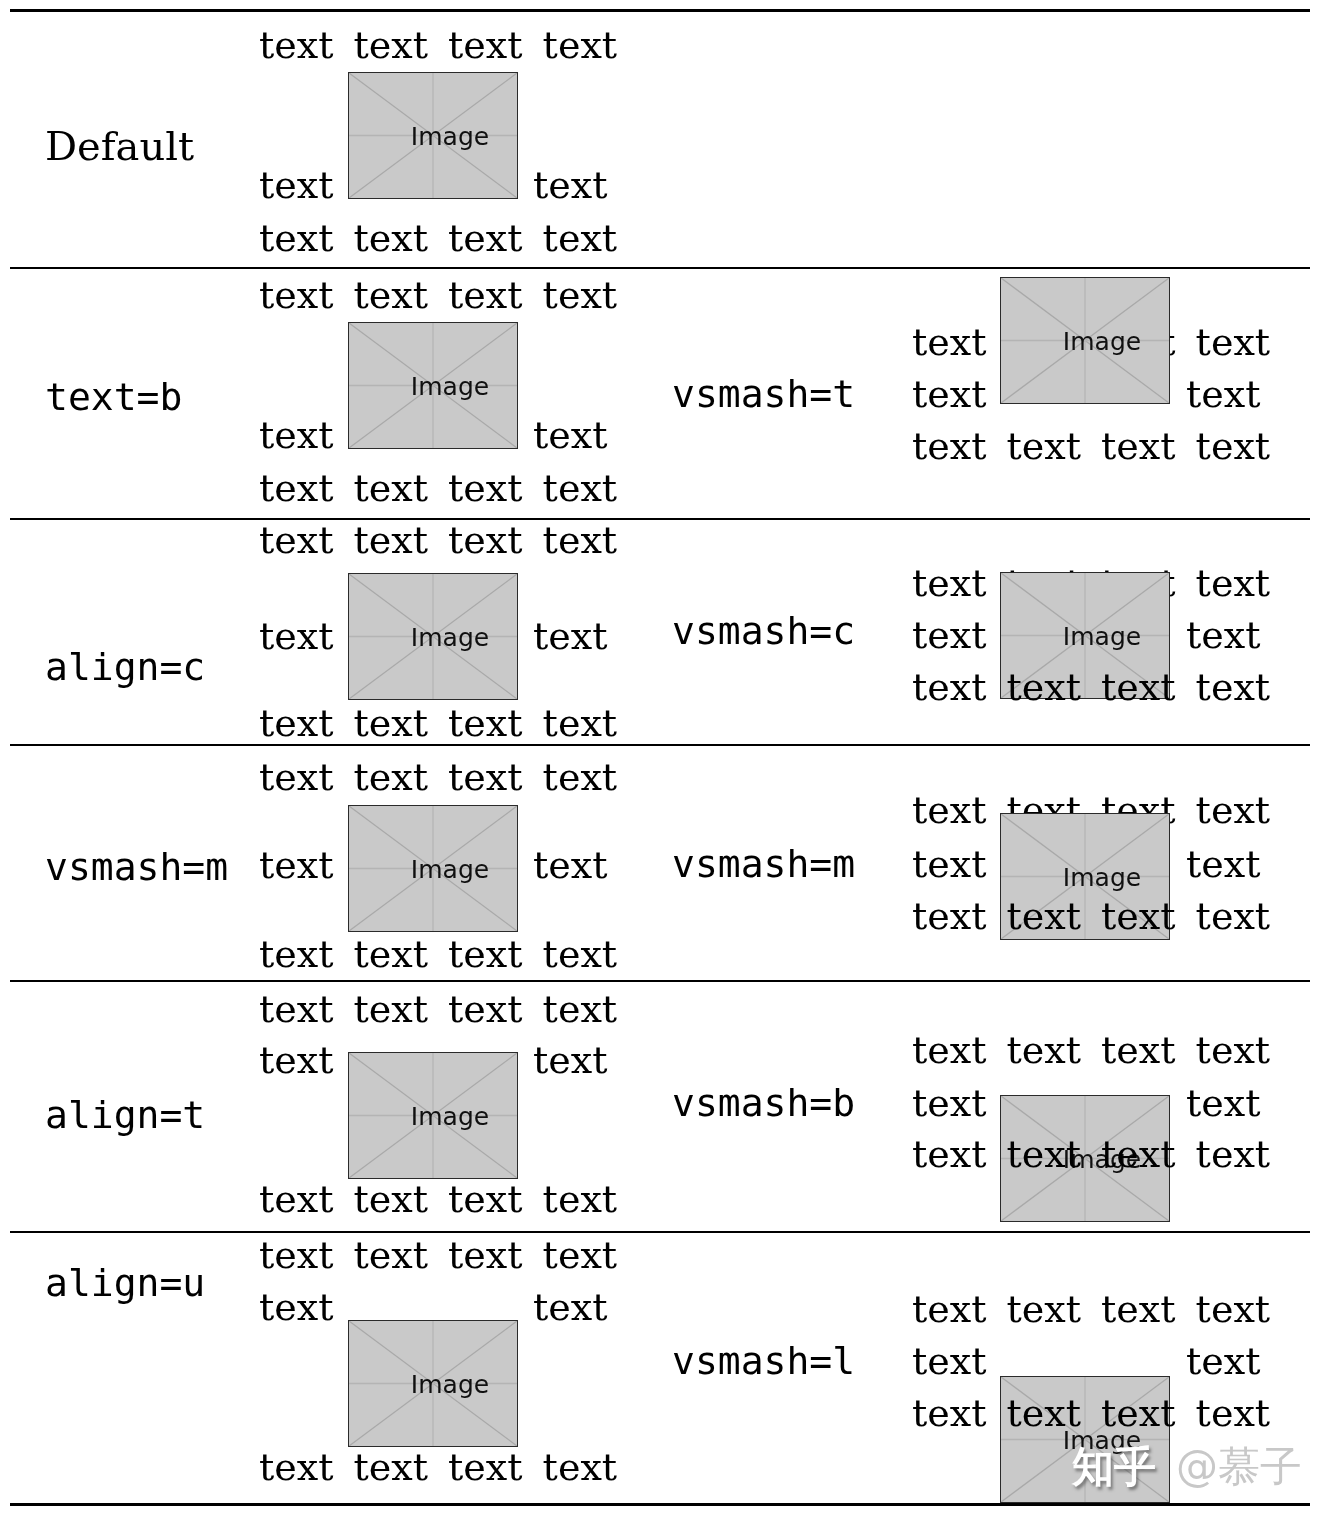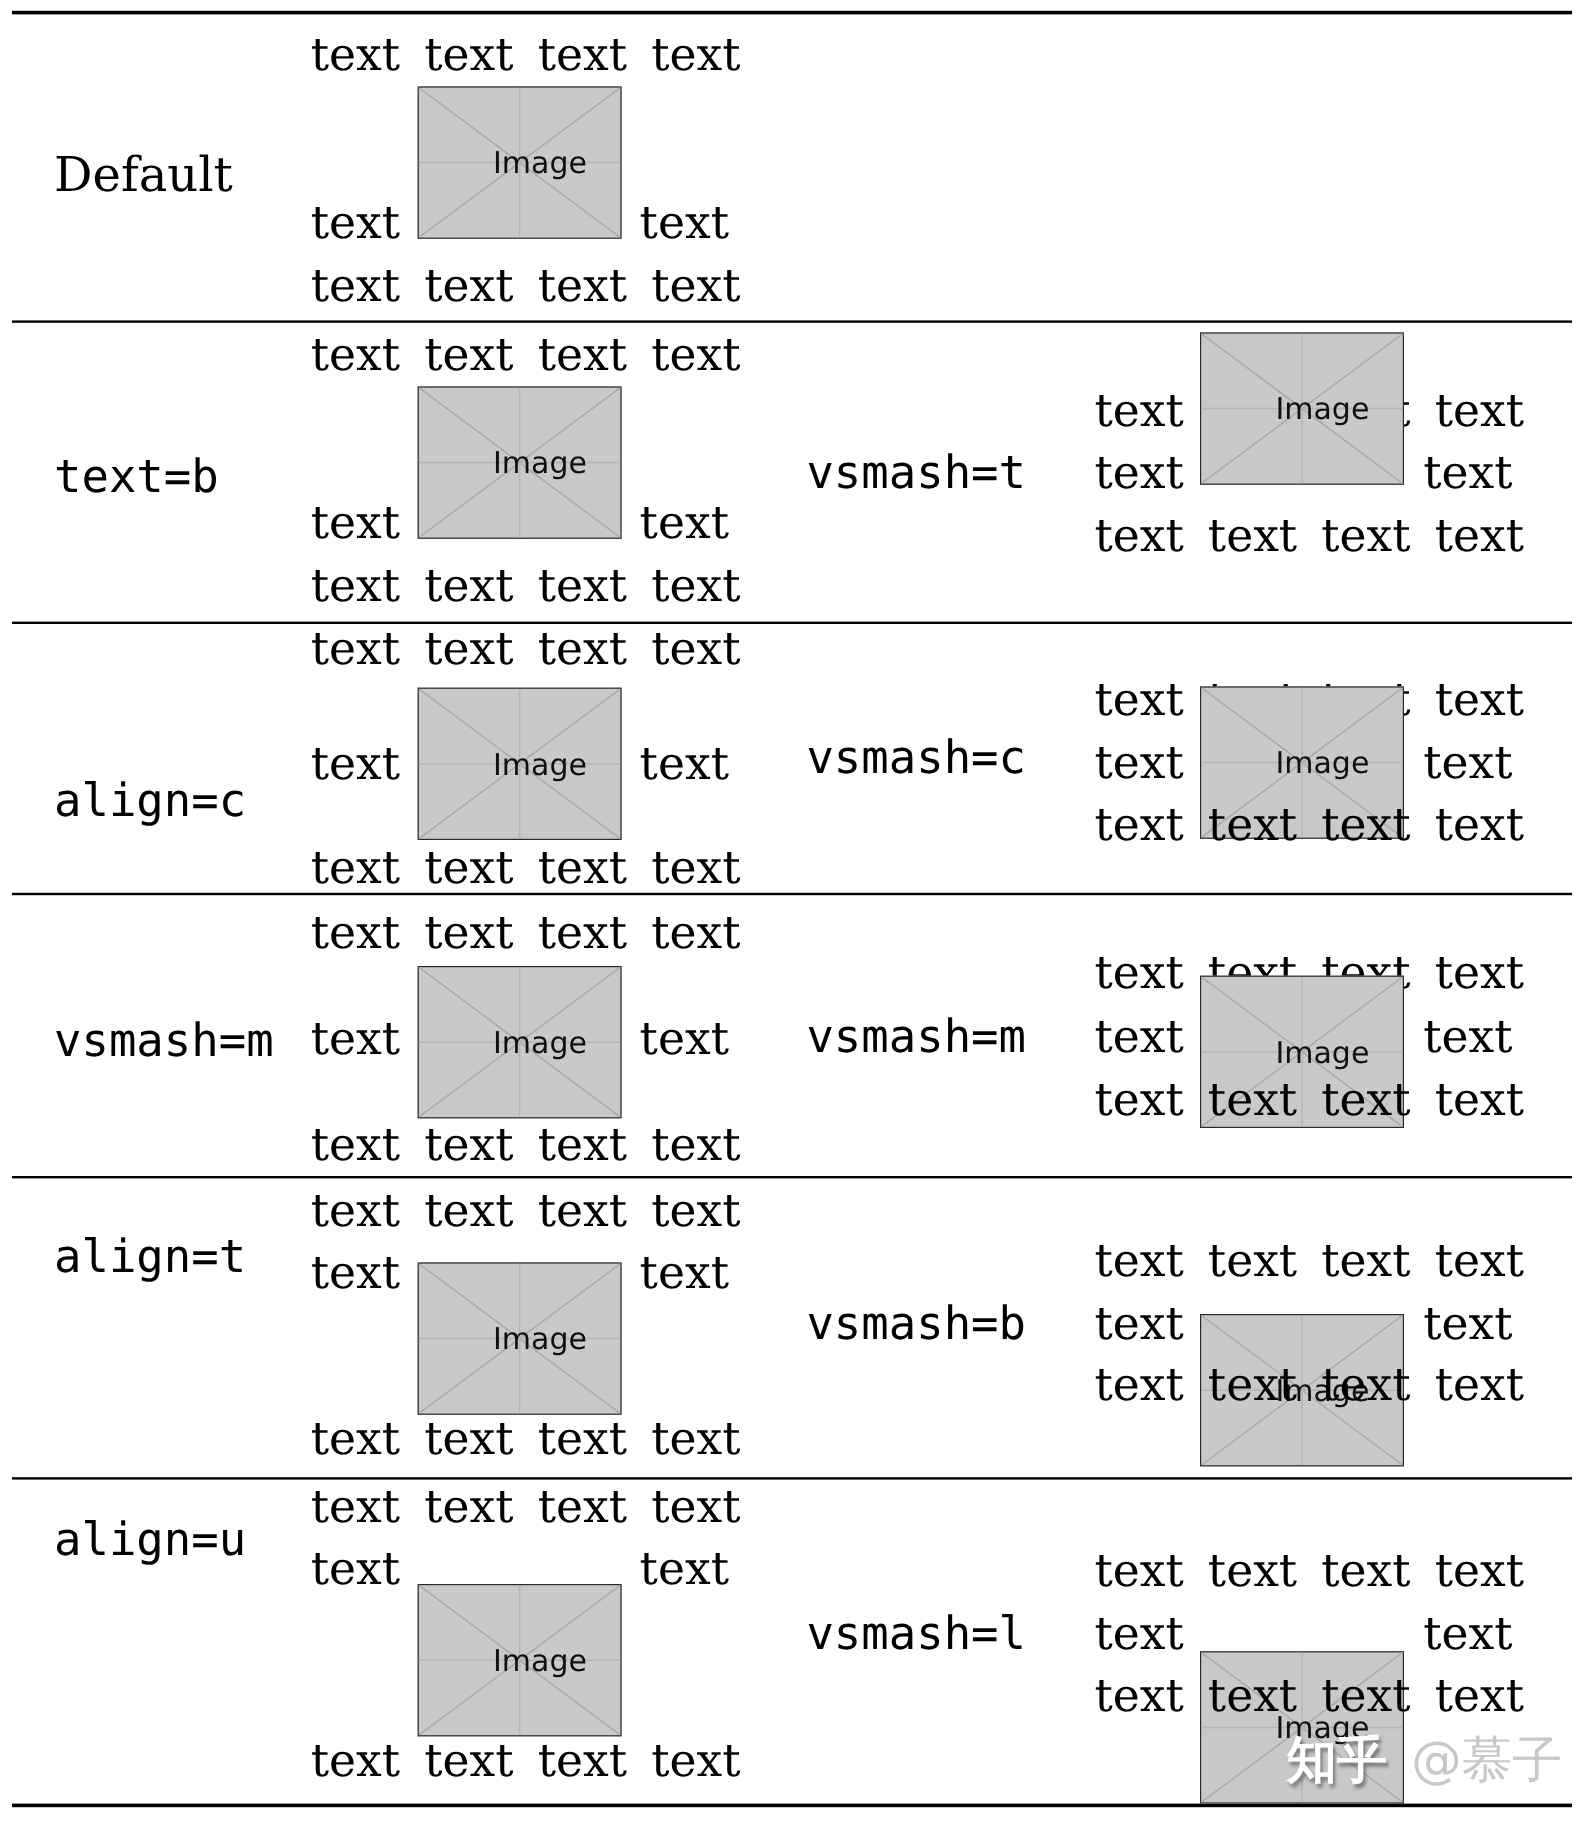--- a/index.html
+++ b/index.html
@@ -29,21 +29,21 @@
   <div class="rule thin" style="top:518px"></div>
   <div class="rule thin" style="top:744px"></div>
   <div class="rule thin" style="top:980px"></div>
   <div class="rule thin" style="top:1231px"></div>
   <div class="rule thick" style="top:1503px"></div>
 
   <span class="lab-serif" style="left:45px;top:126px">Default</span>
   <span class="lab-mono" style="left:45px;top:378px">text=b</span>
   <span class="lab-mono" style="left:45px;top:648px">align=c</span>
   <span class="lab-mono" style="left:45px;top:848px">vsmash=m</span>
-  <span class="lab-mono" style="left:45px;top:1028px">align=t</span>
+  <span class="lab-mono" style="left:45px;top:1096px">align=t</span>
   <span class="lab-mono" style="left:45px;top:1264px">align=u</span>
 
   <span class="lab-mono" style="left:672px;top:375px">vsmash=t</span>
   <span class="lab-mono" style="left:672px;top:612px">vsmash=c</span>
   <span class="lab-mono" style="left:672px;top:845px">vsmash=m</span>
   <span class="lab-mono" style="left:672px;top:1084px">vsmash=b</span>
   <span class="lab-mono" style="left:672px;top:1342px">vsmash=l</span>
 
   <div>
     <span class="w" style="left:259px;top:26px">text text text text</span>

